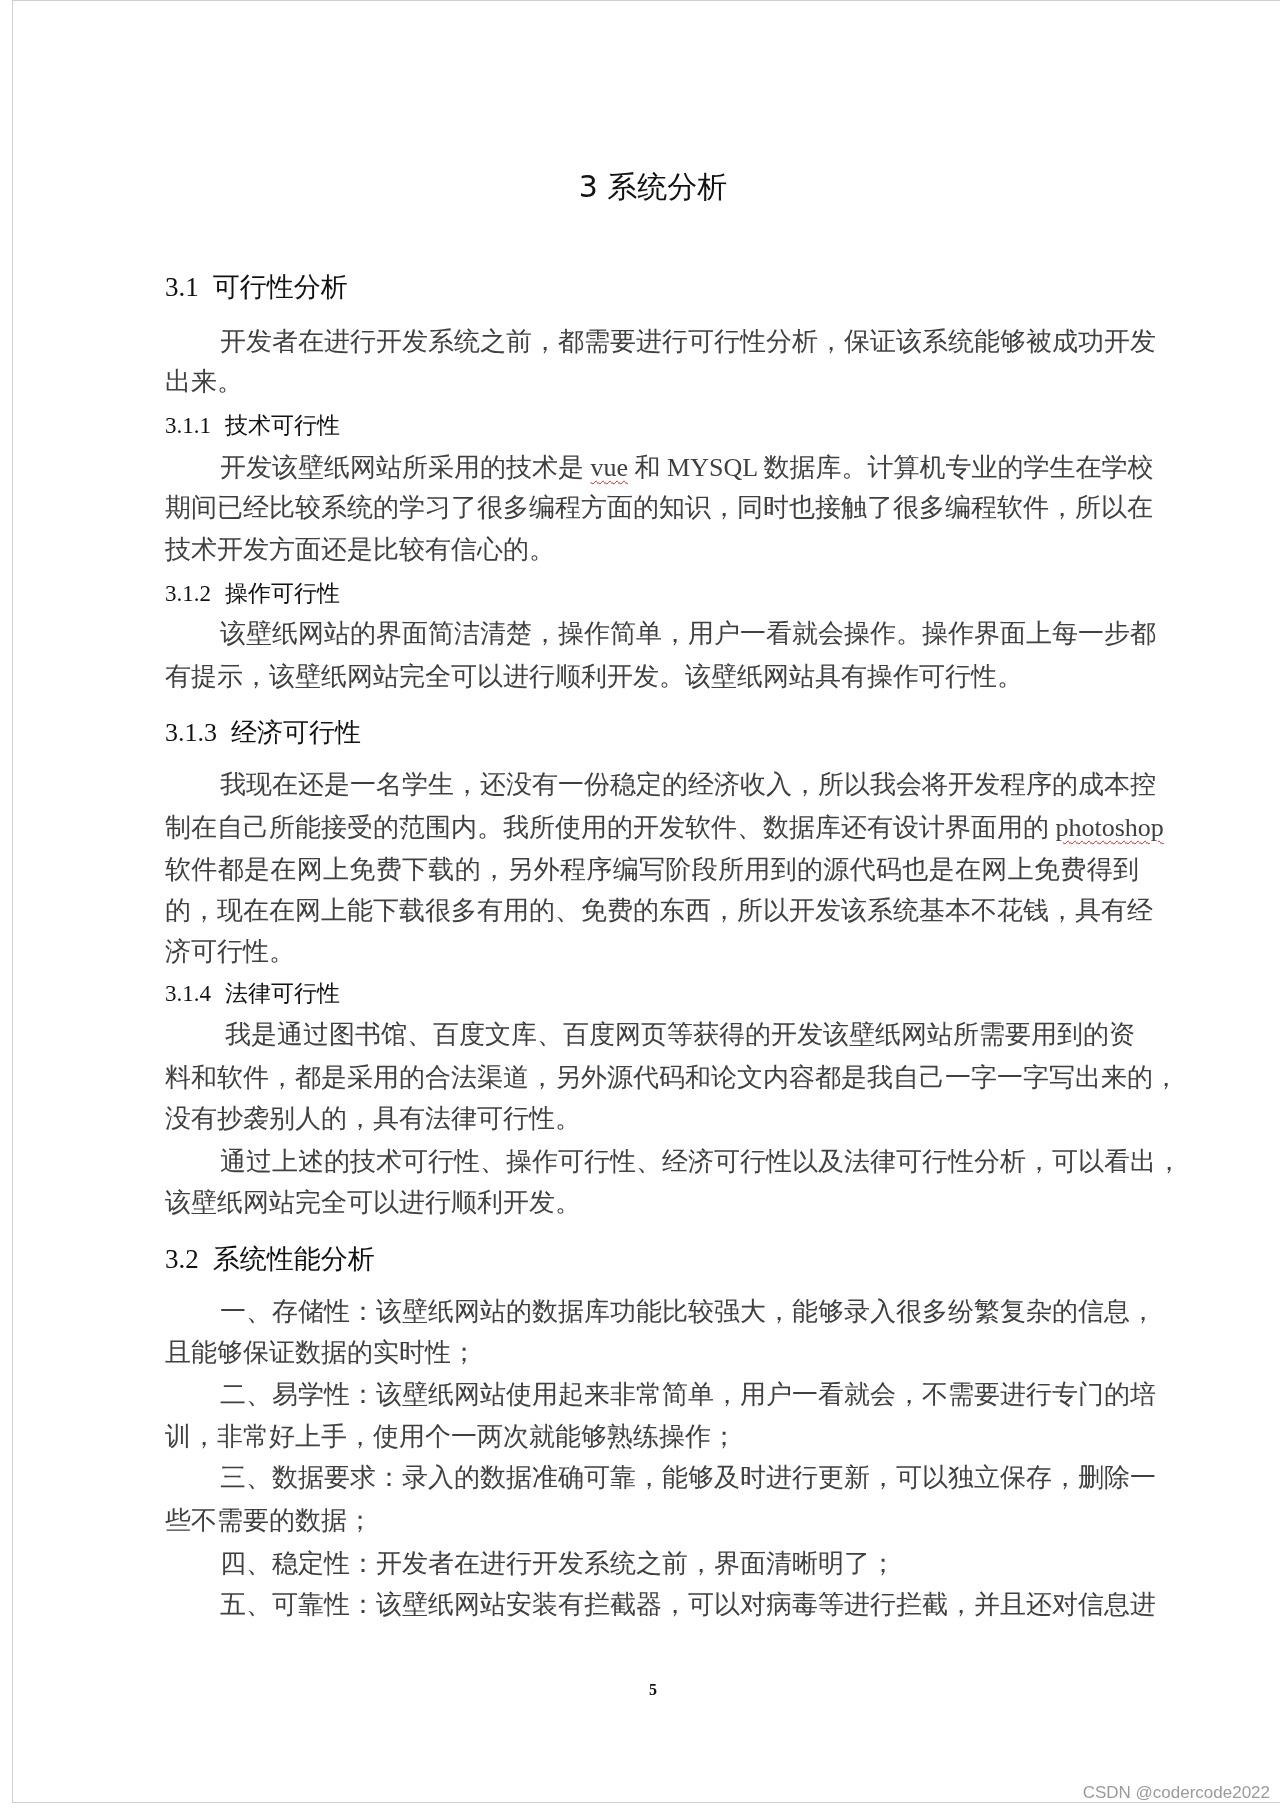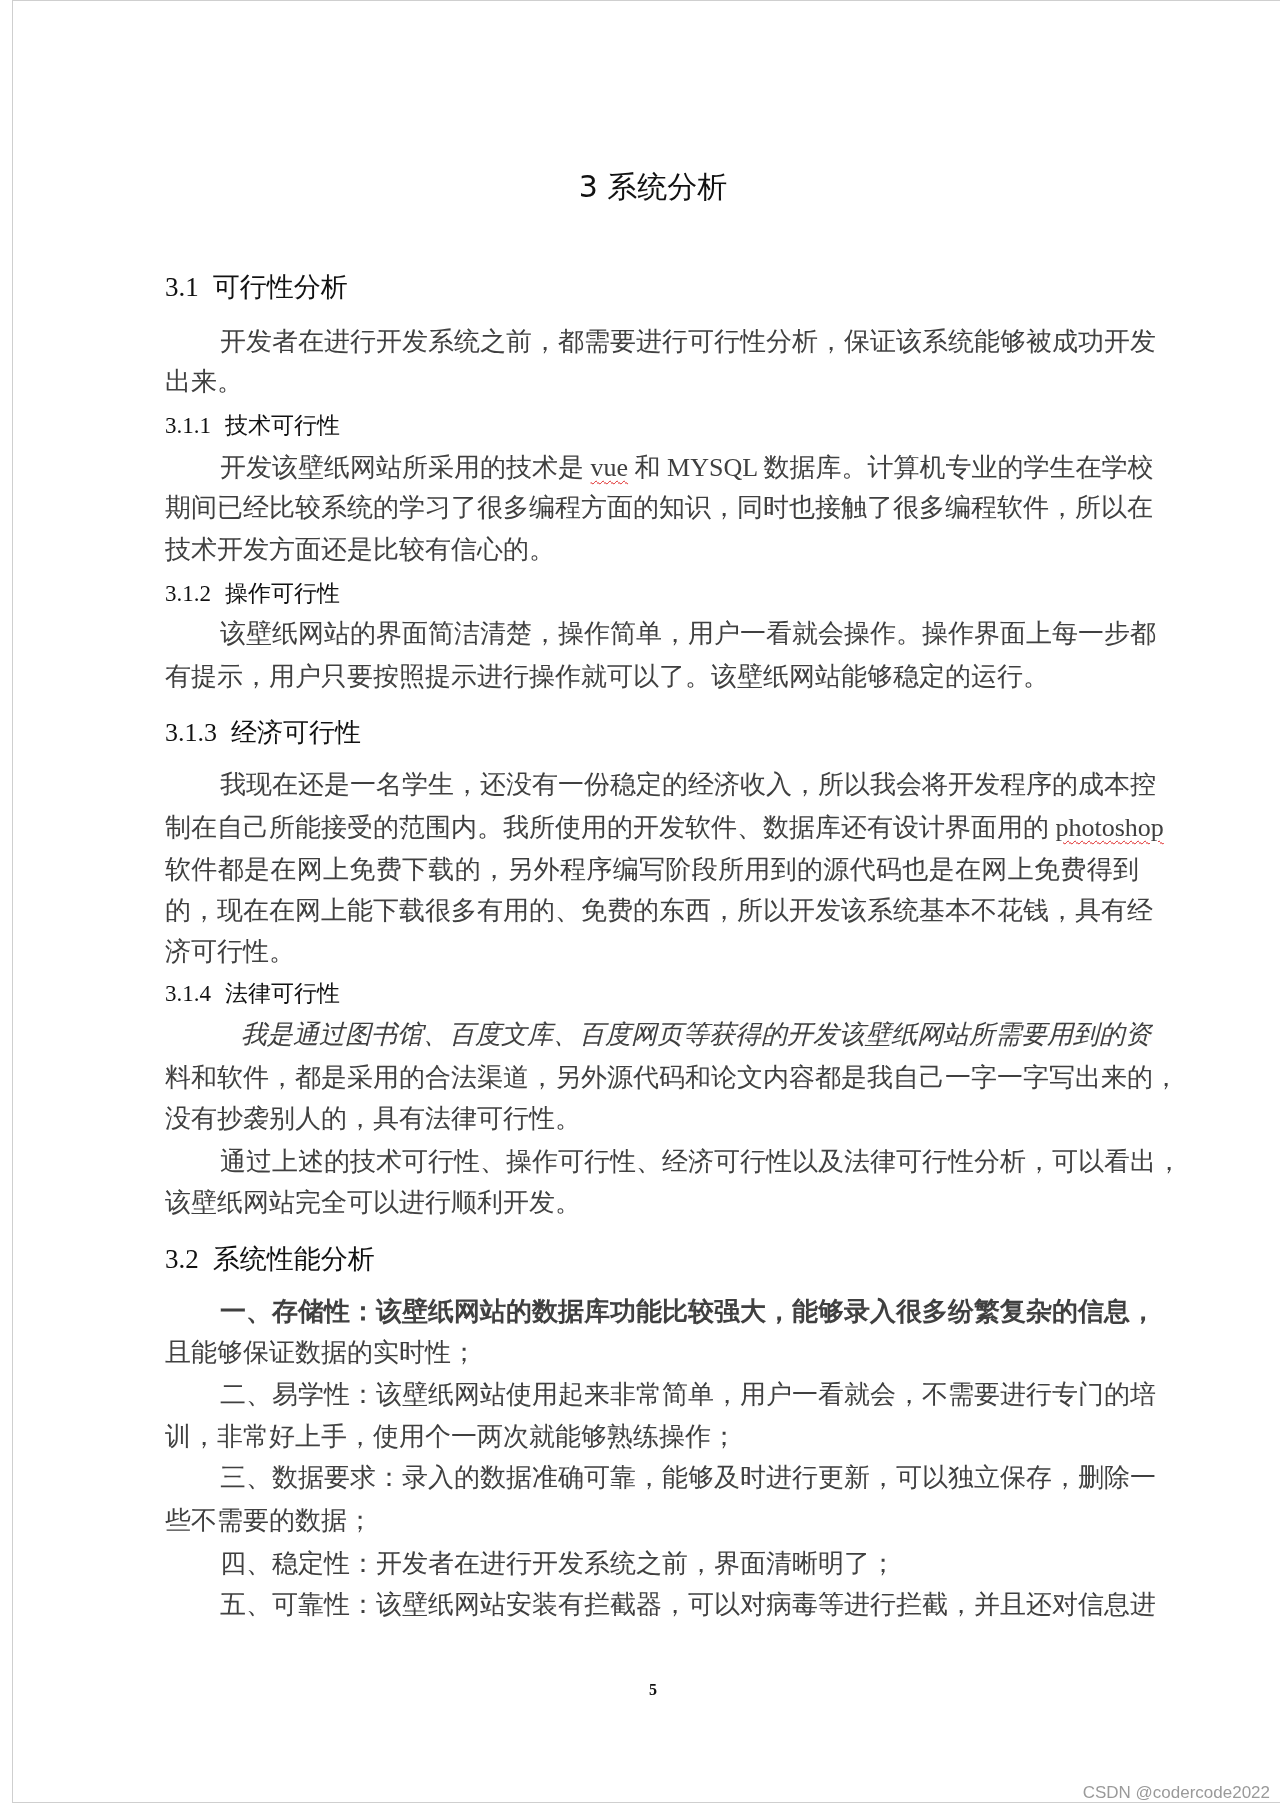--- a/index.html
+++ b/index.html
@@ -19,21 +19,21 @@
     .h3 { left: 152px; font-size: 23px; }
     .h3.big { font-size: 26px; }
     .num { font-family: "Liberation Serif", serif; margin-right: 14px; }
     .line {
       left: 152px; width: 974px; font-size: 26px;
       font-family: "Liberation Serif", "DejaVu Serif", serif; color: #404040;
       text-align: justify; text-align-last: justify; white-space: nowrap;
       letter-spacing: 0px;
     }
     .line.ind { left: 207px; width: 919px; }
-    .line.ind2 { left: 228px; width: 909px; font-style: italic; }
+    .line.ind2 { left: 212px; width: 909px; }
     .line.last { text-align-last: left; }
     .squiggle {
       text-decoration: underline wavy #d22;
       text-decoration-thickness: 1px;
       text-underline-offset: 4px;
     }
     .pagenum { left: 0; width: 1280px; text-align: center; font-size: 16px; top: 1681px;
       font-family: "Liberation Serif", serif; font-weight: bold; color: #111; }
     .watermark { right: 10px; top: 1784px; font-size: 17px; color: #9a9a9a;
       font-family: "Liberation Sans", sans-serif; }
@@ -55,21 +55,21 @@
     <span class="num">3.1.1</span><span>技术可行性</span>
   </div>
   <div class="abs line ind" style="top:454px;"><span>开发该壁纸网站所采用的技术是 </span><span class="squiggle">vue</span><span> 和 MYSQL 数据库。计算机专业的学生在学校</span></div>
   <div class="abs line last" style="top:536px;">技术开发方面还是比较有信心的。</div>
   <div class="abs line" style="top:494px;">期间已经比较系统的学习了很多编程方面的知识，同时也接触了很多编程软件，所以在</div>
 
   <div class="abs h3 sans" style="top:581px;">
     <span class="num">3.1.2</span><span>操作可行性</span>
   </div>
   <div class="abs line ind" style="top:621px;font-family:Liberation Mono, monospace;">该壁纸网站的界面简洁清楚，操作简单，用户一看就会操作。操作界面上每一步都</div>
-  <div class="abs line last" style="top:663px;">有提示，用户只要按照提示进行操作就可以了。该壁纸网站能够稳定的运行。</div>
+  <div class="abs line last" style="top:663px;">有提示，该壁纸网站完全可以进行顺利开发。该壁纸网站具有操作可行性。</div>
 
   <div class="abs h3 big sans" style="top:718px;">
     <span class="num">3.1.3</span><span>经济可行性</span>
   </div>
   <div class="abs line ind" style="top:771px;">我现在还是一名学生，还没有一份稳定的经济收入，所以我会将开发程序的成本控</div>
   <div class="abs line" style="top:814px;"><span>制在自己所能接受的范围内。我所使用的开发软件、数据库还有设计界面用的 </span><span class="squiggle">photoshop</span></div>
   <div class="abs line" style="top:856px;">软件都是在网上免费下载的，另外程序编写阶段所用到的源代码也是在网上免费得到</div>
   <div class="abs line" style="top:897px;">的，现在在网上能下载很多有用的、免费的东西，所以开发该系统基本不花钱，具有经</div>
   <div class="abs line last" style="top:938px;">济可行性。</div>
 
@@ -78,21 +78,21 @@
   </div>
   <div class="abs line ind2" style="top:1021px;">我是通过图书馆、百度文库、百度网页等获得的开发该壁纸网站所需要用到的资</div>
   <div class="abs line" style="top:1064px;">料和软件，都是采用的合法渠道，另外源代码和论文内容都是我自己一字一字写出来的，</div>
   <div class="abs line last" style="top:1105px;">没有抄袭别人的，具有法律可行性。</div>
   <div class="abs line ind" style="top:1148px;">通过上述的技术可行性、操作可行性、经济可行性以及法律可行性分析，可以看出，</div>
   <div class="abs line last" style="top:1189px;">该壁纸网站完全可以进行顺利开发。</div>
 
   <div class="abs h2 sans" style="top:1244px;text-align:right;">
     <span class="num">3.2</span><span>系统性能分析</span>
   </div>
-  <div class="abs line ind" style="top:1298px;font-weight:bold;">一、存储性：该壁纸网站的数据库功能比较强大，能够录入很多纷繁复杂的信息，</div>
+  <div class="abs line ind" style="top:1298px;">一、存储性：该壁纸网站的数据库功能比较强大，能够录入很多纷繁复杂的信息，</div>
   <div class="abs line last" style="top:1339px;">且能够保证数据的实时性；</div>
   <div class="abs line ind" style="top:1381px;">二、易学性：该壁纸网站使用起来非常简单，用户一看就会，不需要进行专门的培</div>
   <div class="abs line last" style="top:1423px;">训，非常好上手，使用个一两次就能够熟练操作；</div>
   <div class="abs line ind" style="top:1464px;">三、数据要求：录入的数据准确可靠，能够及时进行更新，可以独立保存，删除一</div>
   <div class="abs line last" style="top:1507px;">些不需要的数据；</div>
   <div class="abs line ind last" style="top:1550px;">四、稳定性：开发者在进行开发系统之前，界面清晰明了；</div>
   <div class="abs line ind" style="top:1591px;">五、可靠性：该壁纸网站安装有拦截器，可以对病毒等进行拦截，并且还对信息进</div>
 
   <div class="abs pagenum">5</div>
 </div>

